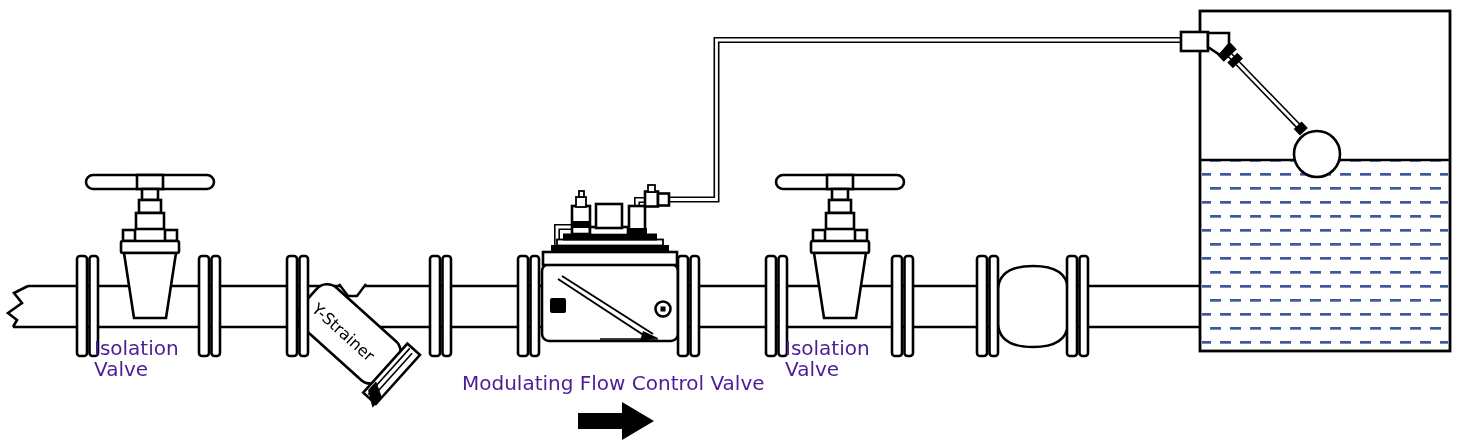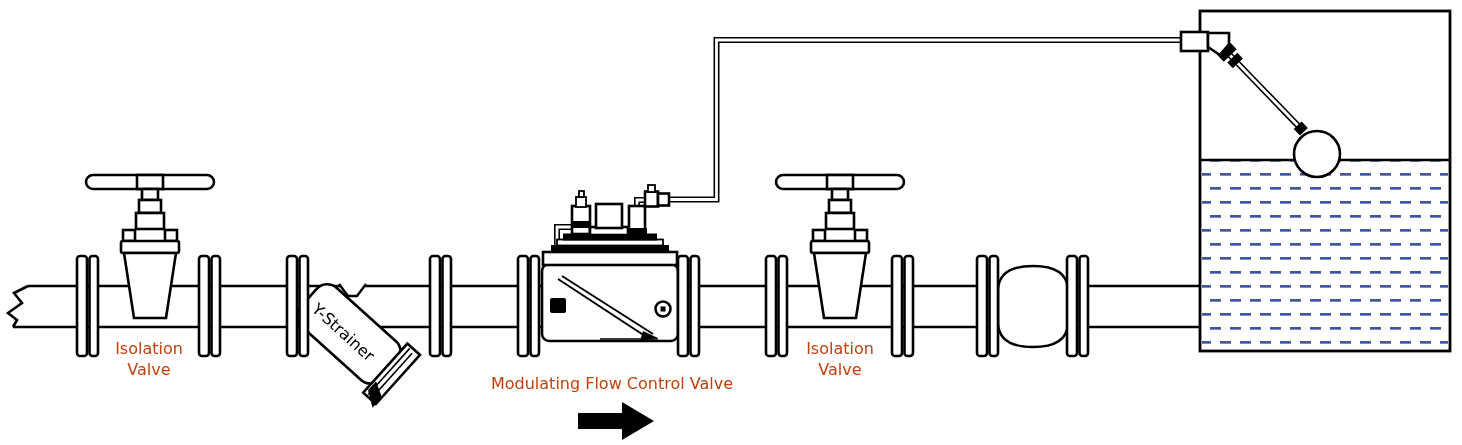--- a/index.html
+++ b/index.html
@@ -6,21 +6,21 @@
   #stage{position:relative;width:1462px;height:445px;background:#fff;overflow:hidden;
          font-family:"DejaVu Sans",sans-serif;}
   #stage svg{position:absolute;left:0;top:0;width:1462px;height:445px;}
   .shape{fill:#fff;stroke:#000;stroke-width:2.6;}
   .shape-thin{fill:#fff;stroke:#000;stroke-width:1.8;}
   .ln{fill:none;stroke:#000;stroke-width:2.6;}
   .thin{fill:none;stroke:#000;stroke-width:1.6;}
   .blk{fill:#000;stroke:none;}
   .tube-o{fill:none;stroke:#000;stroke-width:6;}
   .tube-i{fill:none;stroke:#fff;stroke-width:2.8;}
-  .lbl{position:absolute;font-size:16px;line-height:21px;color:#c2410c;text-align:center;}
+  .lbl{position:absolute;font-size:20px;line-height:21px;color:#4c1d95;text-align:left;}
   .lbl.nowrap{white-space:nowrap;}
   .svgtext{font-family:"DejaVu Sans",sans-serif;font-size:16px;fill:#000;}
 </style>
 </head>
 <body>
 
 <div id="stage">
 
 <svg viewBox="0 0 1462 445">
   <defs>

